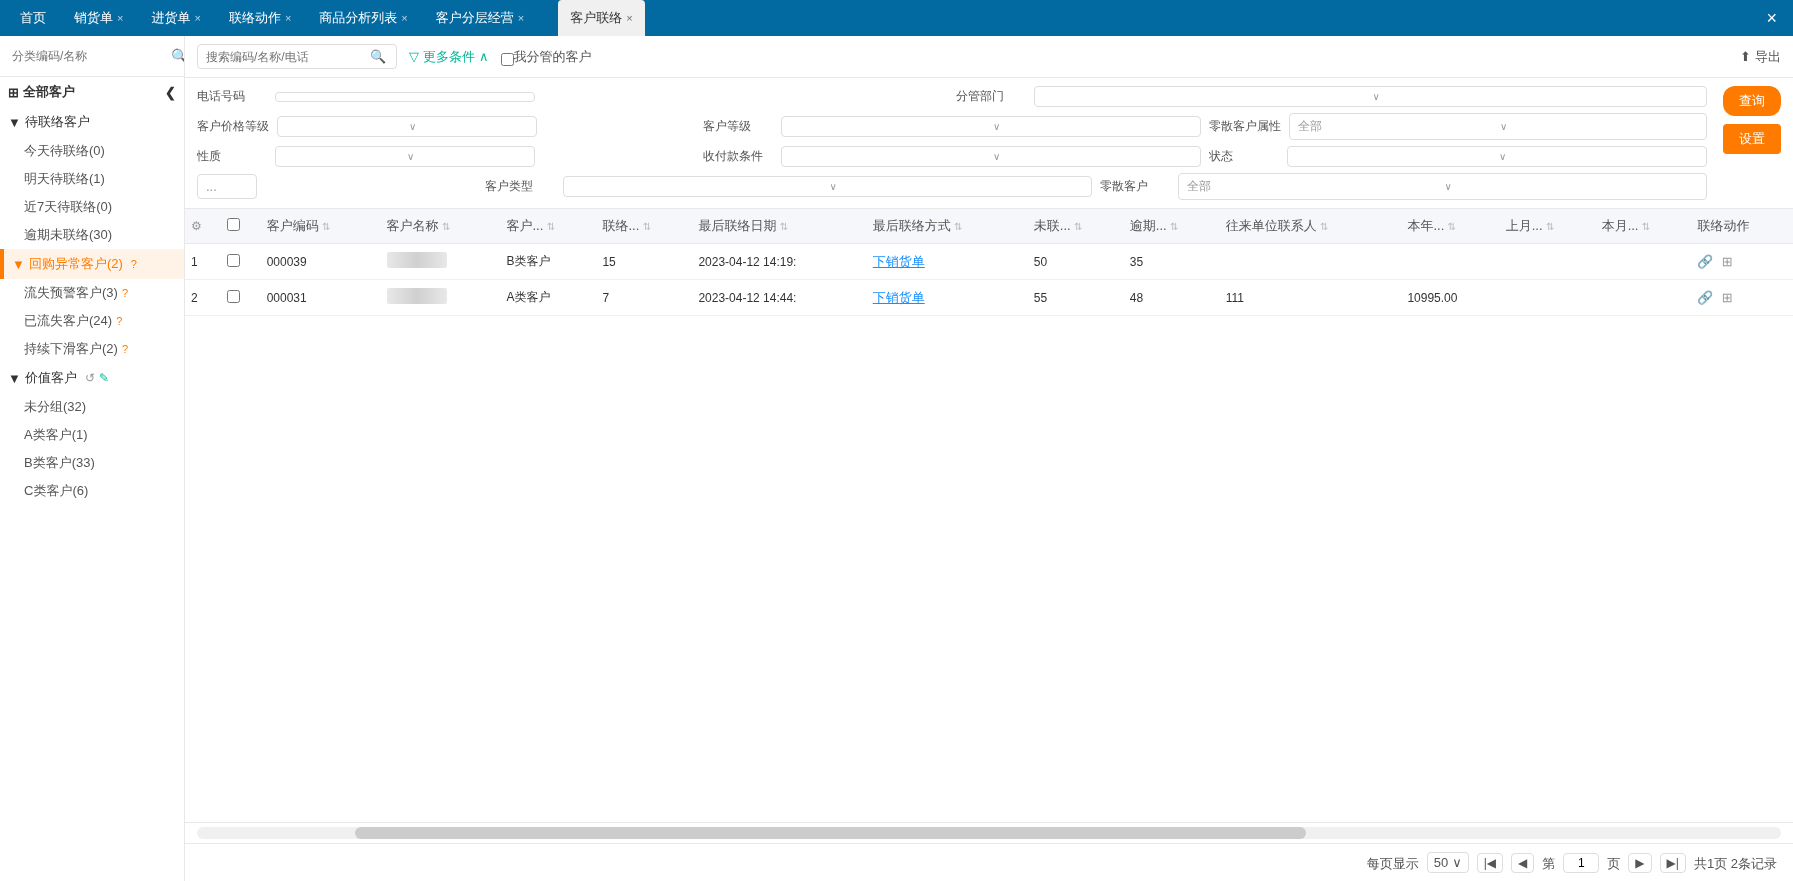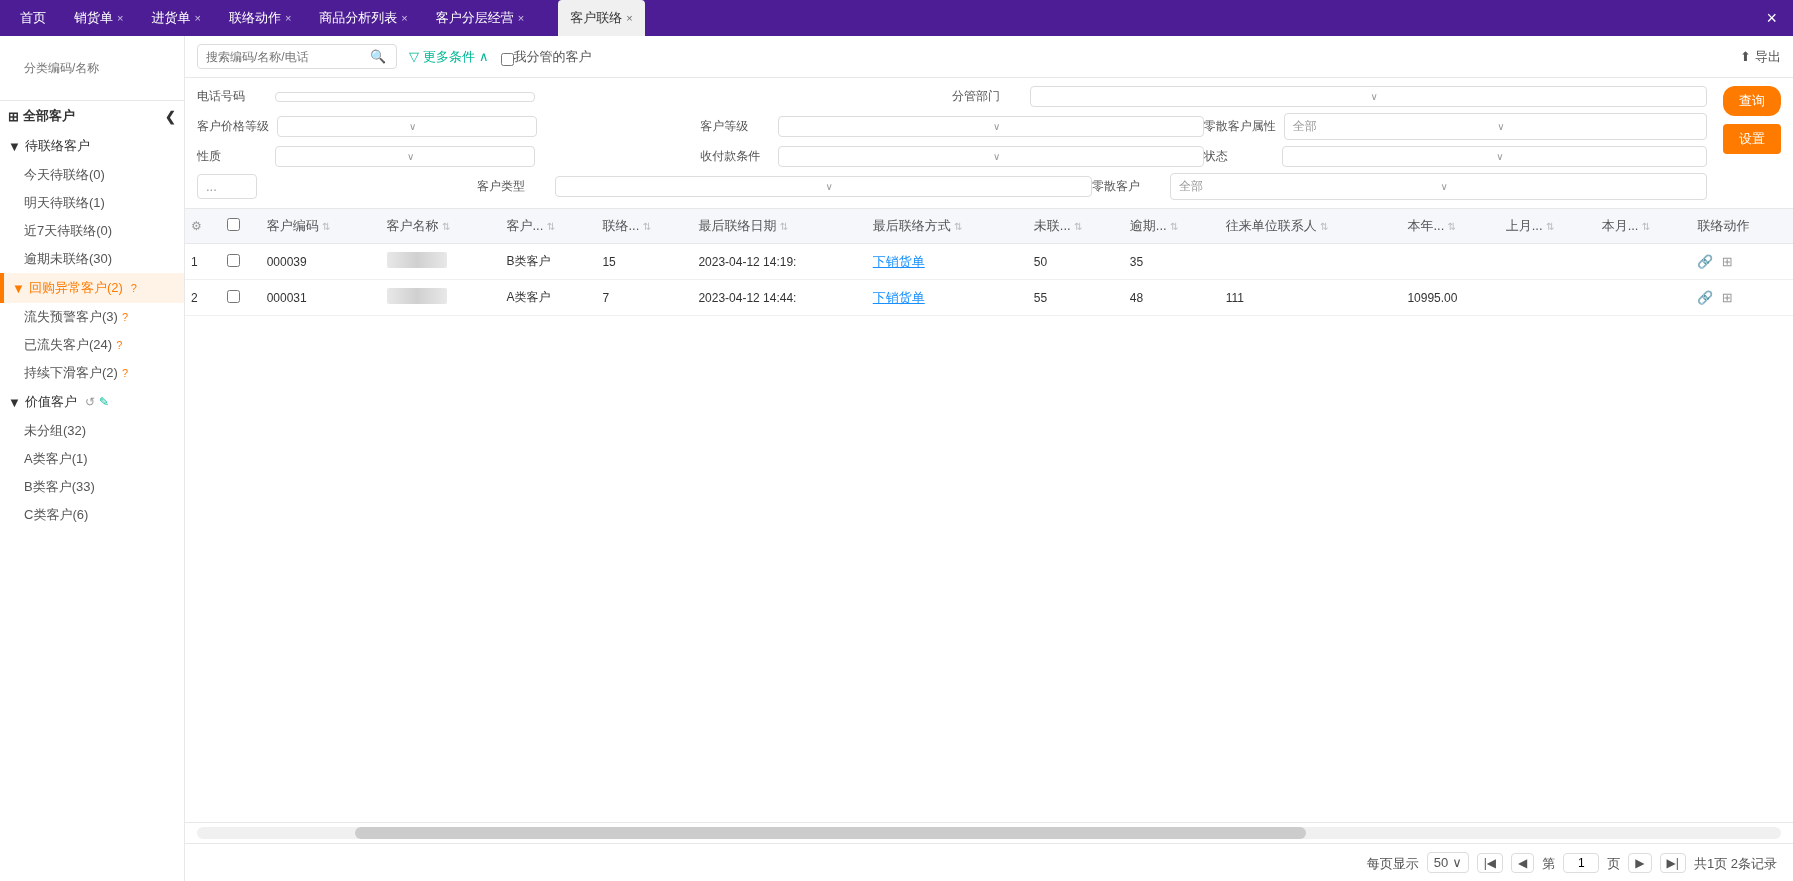--- a/index.html
+++ b/index.html
@@ -1,20 +1,20 @@
 <!DOCTYPE html>
 <html><head>
   <meta charset="utf-8">
   <style>
     * { box-sizing: border-box; margin: 0; padding: 0; font-family: 'Microsoft YaHei', Arial, sans-serif; font-size: 13px; }
     body { background: #f5f5f5; overflow: hidden; width: 1793px; height: 881px; }
 
     
     .top-nav {
-      display: flex; align-items: center; background: #4c1d95; height: 36px; padding: 0 8px;
+      display: flex; align-items: center; background: #0369a1; height: 36px; padding: 0 8px;
       color: white; gap: 4px;
     }
     .nav-tab {
       display: flex; align-items: center; padding: 0 12px; height: 36px; cursor: pointer;
       font-size: 13px; color: white; white-space: nowrap; gap: 4px;
     }
     .nav-tab.active { background: #f0f0f0; color: #333; border-radius: 4px 4px 0 0; margin-left: 18px; }
     .nav-tab .close-icon { font-size: 11px; opacity: 0.7; }
     .nav-close-btn {
       margin-left: auto; color: white; font-size: 18px; cursor: pointer; padding: 0 8px;
@@ -22,21 +22,21 @@
 
     
     .main-layout { display: flex; height: calc(881px - 36px); }
 
     
     .sidebar {
       width: 185px; background: white; border-right: 1px solid #e8e8e8;
       display: flex; flex-direction: column; overflow: hidden; flex-shrink: 0;
     }
     .sidebar-search {
-      display: flex; align-items: center; padding: 24px; border-bottom: 1px solid #e8e8e8; gap: 4px;
+      display: flex; align-items: center; padding: 12px; border-bottom: 1px solid #e8e8e8; gap: 4px;
     }
     .sidebar-search input {
       flex: 1; border: none; outline: none; font-size: 12px; color: #333;
     }
     .sidebar-search-icon { color: #999; font-size: 14px; cursor: pointer; }
 
     .sidebar-content { overflow-y: auto; flex: 1; }
     .sidebar-header {
       display: flex; align-items: center; padding: 6px 8px; font-weight: bold; color: #333;
       cursor: pointer; gap: 4px;
@@ -71,21 +71,21 @@
     }
     .export-btn {
       margin-left: auto; display: flex; align-items: center; color: #555; font-size: 12px;
       cursor: pointer; gap: 4px;
     }
 
     
     .filter-area {
       background: white; padding: 8px 12px; border-bottom: 1px solid #e8e8e8;
     }
-    .filter-row { display: flex; align-items: center; margin-bottom: 6px; }
+    .filter-row { display: flex; align-items: center; margin-bottom: 6px; gap: 8px; }
     .filter-row:last-child { margin-bottom: 0; }
     .filter-item {
       display: flex; align-items: center; flex: 1; min-width: 0;
     }
     .filter-label { color: #555; font-size: 12px; white-space: nowrap; margin-right: 8px; min-width: 70px; }
     .filter-select {
       flex: 1; display: flex; align-items: center; border: 1px solid #ddd; border-radius: 4px;
       padding: 4px 8px; cursor: pointer; gap: 4px; background: white; position: relative;
     }
     .filter-select span { flex: 1; font-size: 12px; color: #999; }

